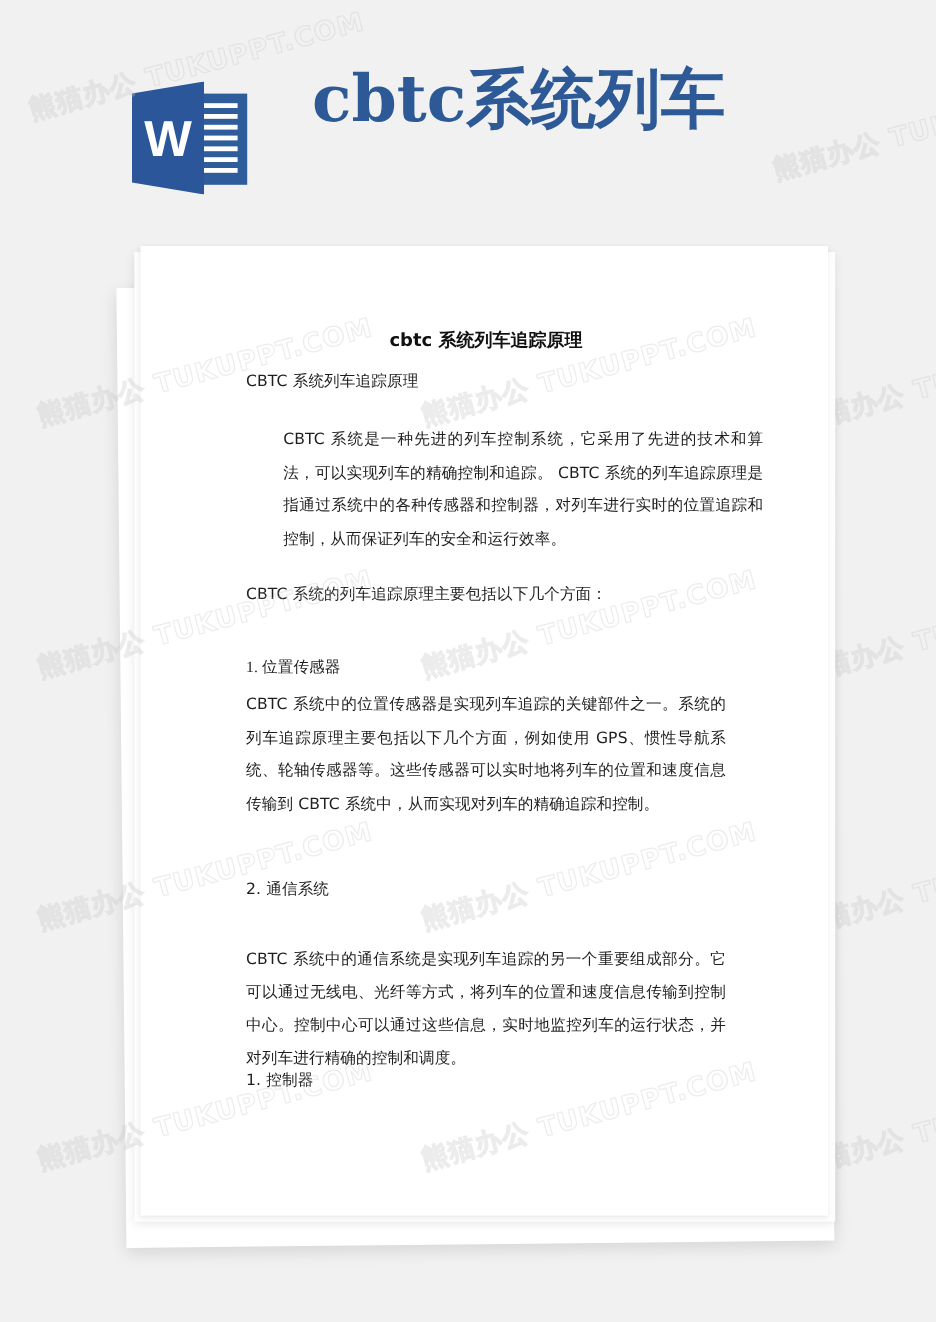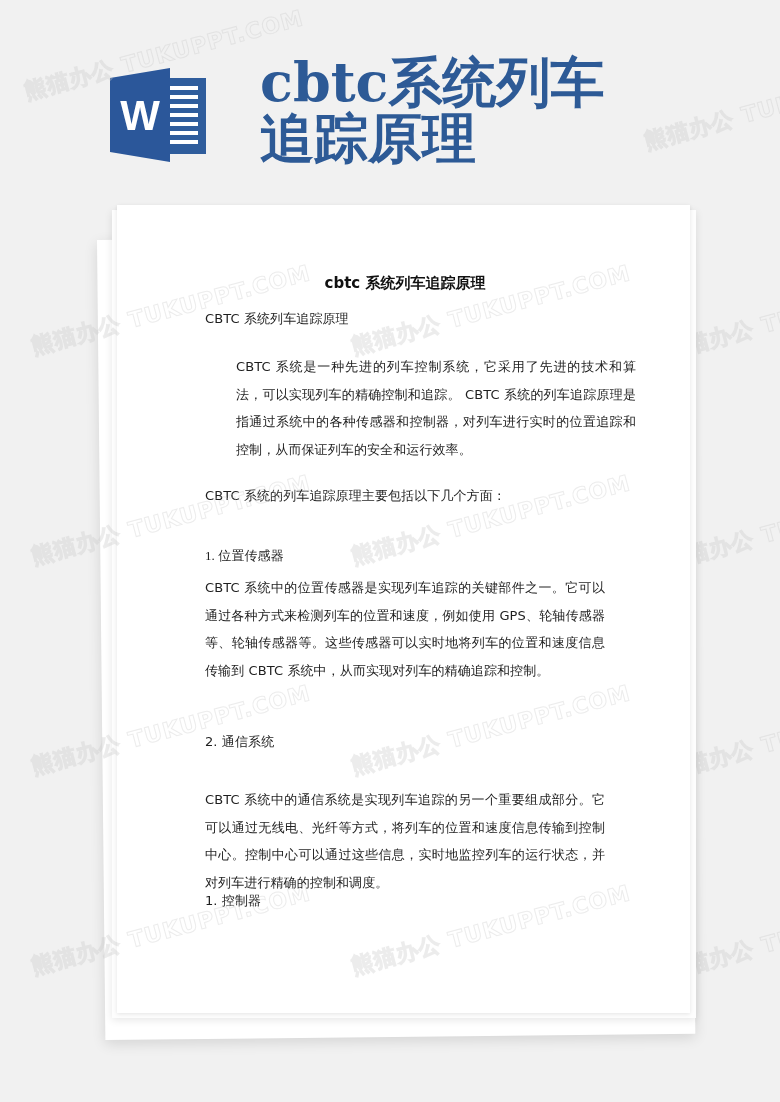--- a/index.html
+++ b/index.html
@@ -114,41 +114,40 @@
       <rect x="50" y="63" width="40" height="4"></rect>
       <rect x="50" y="72" width="40" height="4"></rect>
     </g>
     <polygon points="2,10 62,0 62,94 2,84" fill="#2b579a"></polygon>
     <text x="32" y="62" text-anchor="middle" fill="#ffffff" font-family="Liberation Sans, sans-serif" font-weight="bold" font-size="42">W</text>
   </svg>
 </div>
 
 <div class="cover-title">
   <div>cbtc系统列车</div>
-  <div>追踪原理</div>
 </div>
 
 <div class="watermark" style="left:20px; top:40px;">熊猫办公 TUKUPPT.COM</div>
 <div class="watermark" style="left:640px; top:90px;">熊猫办公 TUKUPPT.COM</div>
 <div class="watermark" style="left:660px; top:300px;">熊猫办公 TUKUPPT.COM</div>
 <div class="watermark" style="left:660px; top:510px;">熊猫办公 TUKUPPT.COM</div>
 <div class="watermark" style="left:660px; top:720px;">熊猫办公 TUKUPPT.COM</div>
 <div class="watermark" style="left:660px; top:920px;">熊猫办公 TUKUPPT.COM</div>
 
 <div class="sheet-back"></div>
 <div class="sheet-mid"></div>
 
 <div class="page">
   <div class="page-content">
     <div class="doc-title">cbtc 系统列车追踪原理</div>
     <div class="para" style="top:100px;">CBTC 系统列车追踪原理</div>
     <div class="para" style="top:148px;margin-left:31px;">CBTC  系统是一种先进的列车控制系统，它采用了先进的技术和算法，可以实现列车的精确控制和追踪。  CBTC 系统的列车追踪原理是指通过系统中的各种传感器和控制器，对列车进行实时的位置追踪和控制，从而保证列车的安全和运行效率。</div>
     <div class="para" style="top:277px;">CBTC 系统的列车追踪原理主要包括以下几个方面：</div>
     <div class="para" style="top:337px;font-family:Liberation Serif, serif;">1. 位置传感器</div>
-    <div class="para" style="top:369px;">CBTC  系统中的位置传感器是实现列车追踪的关键部件之一。它可以通过各种方式来检测列车的位置和速度，例如使用  GPS、轮轴传感器等、轮轴传感器等。这些传感器可以实时地将列车的位置和速度信息传输到 CBTC 系统中，从而实现对列车的精确追踪和控制。</div>
+    <div class="para" style="top:369px;">CBTC  系统中的位置传感器是实现列车追踪的关键部件之一。系统的列车追踪原理主要包括以下几个方面，例如使用  GPS、惯性导航系统、轮轴传感器等。这些传感器可以实时地将列车的位置和速度信息传输到 CBTC 系统中，从而实现对列车的精确追踪和控制。</div>
     <div class="para" style="top:503px;margin-top:20px;">2. 通信系统</div>
     <div class="para" style="top:581px;">CBTC  系统中的通信系统是实现列车追踪的另一个重要组成部分。它可以通过无线电、光纤等方式，将列车的位置和速度信息传输到控制中心。控制中心可以通过这些信息，实时地监控列车的运行状态，并对列车进行精确的控制和调度。</div>
     <div class="para" style="top:682px;">1. 控制器</div>
   </div>
 
   <div class="watermark" style="left:-90px; top:90px;">熊猫办公 TUKUPPT.COM</div>
   <div class="watermark" style="left:230px; top:90px;">熊猫办公 TUKUPPT.COM</div>
   <div class="watermark" style="left:-90px; top:300px;">熊猫办公 TUKUPPT.COM</div>
   <div class="watermark" style="left:230px; top:300px;">熊猫办公 TUKUPPT.COM</div>
   <div class="watermark" style="left:-90px; top:510px;">熊猫办公 TUKUPPT.COM</div>

